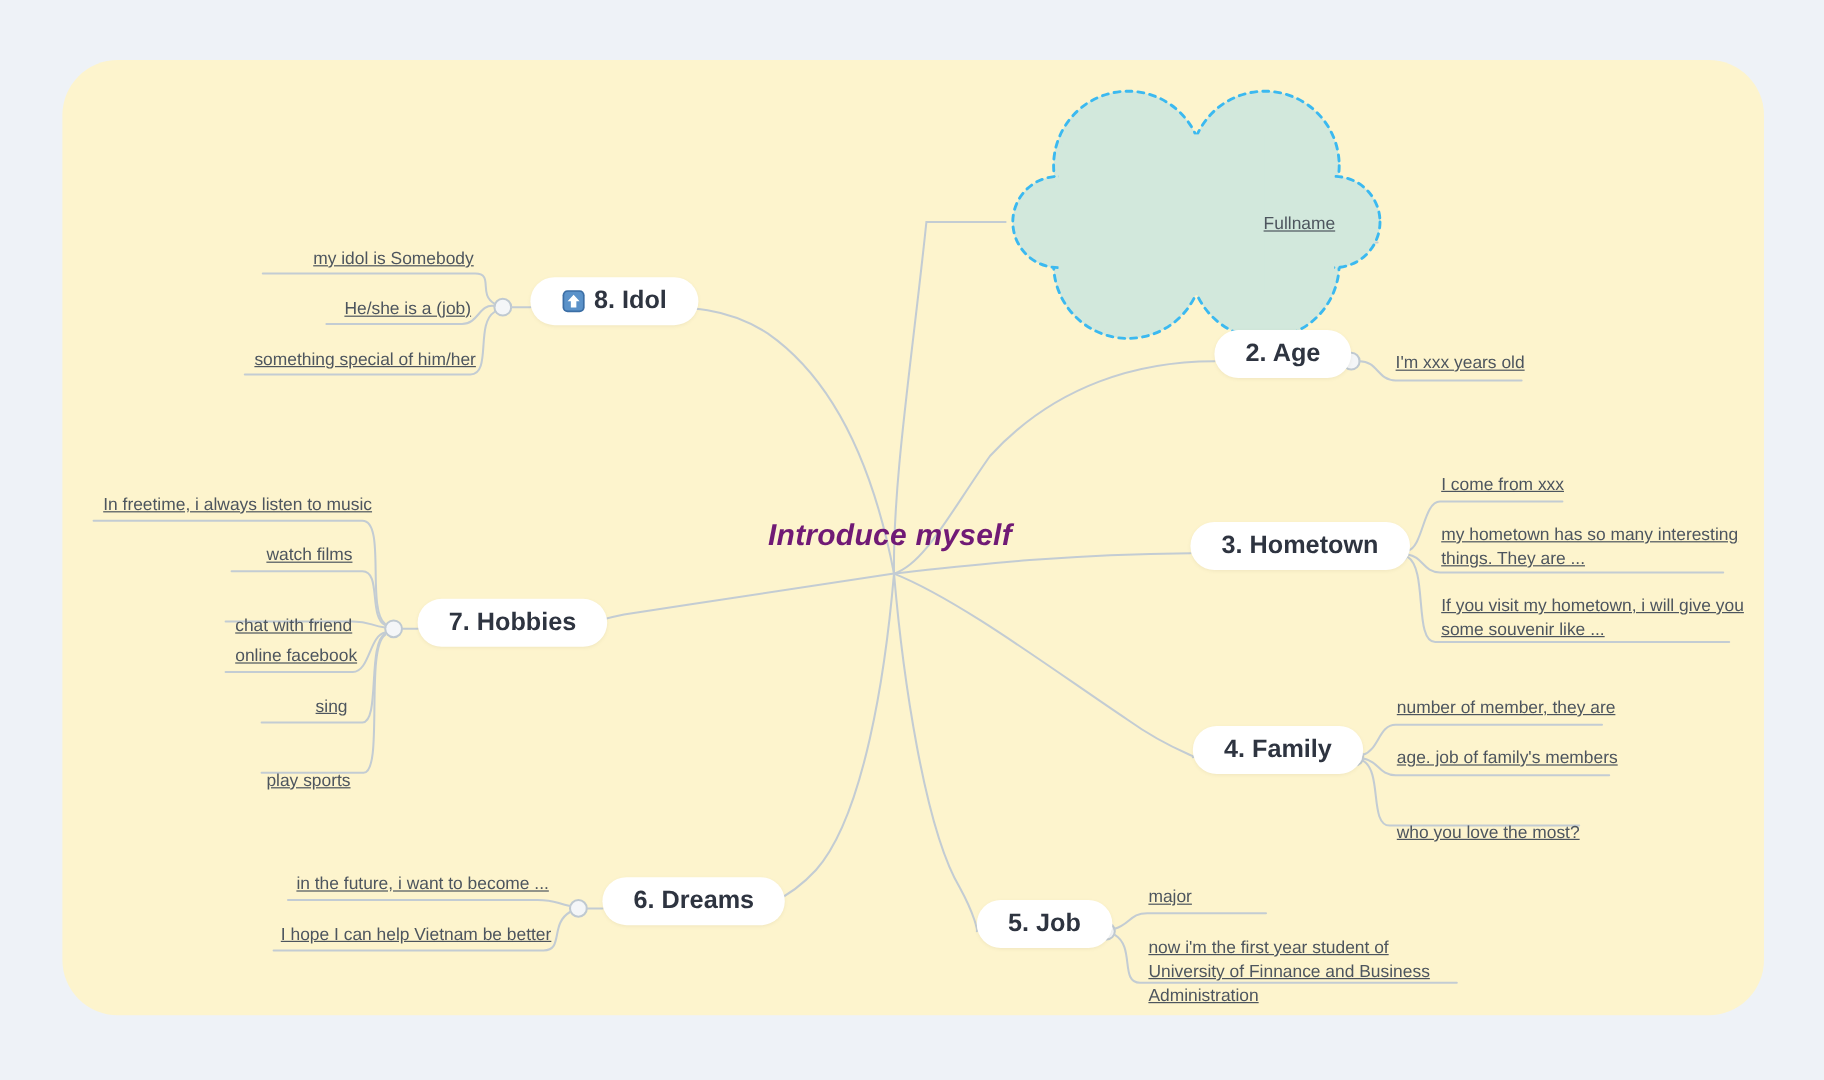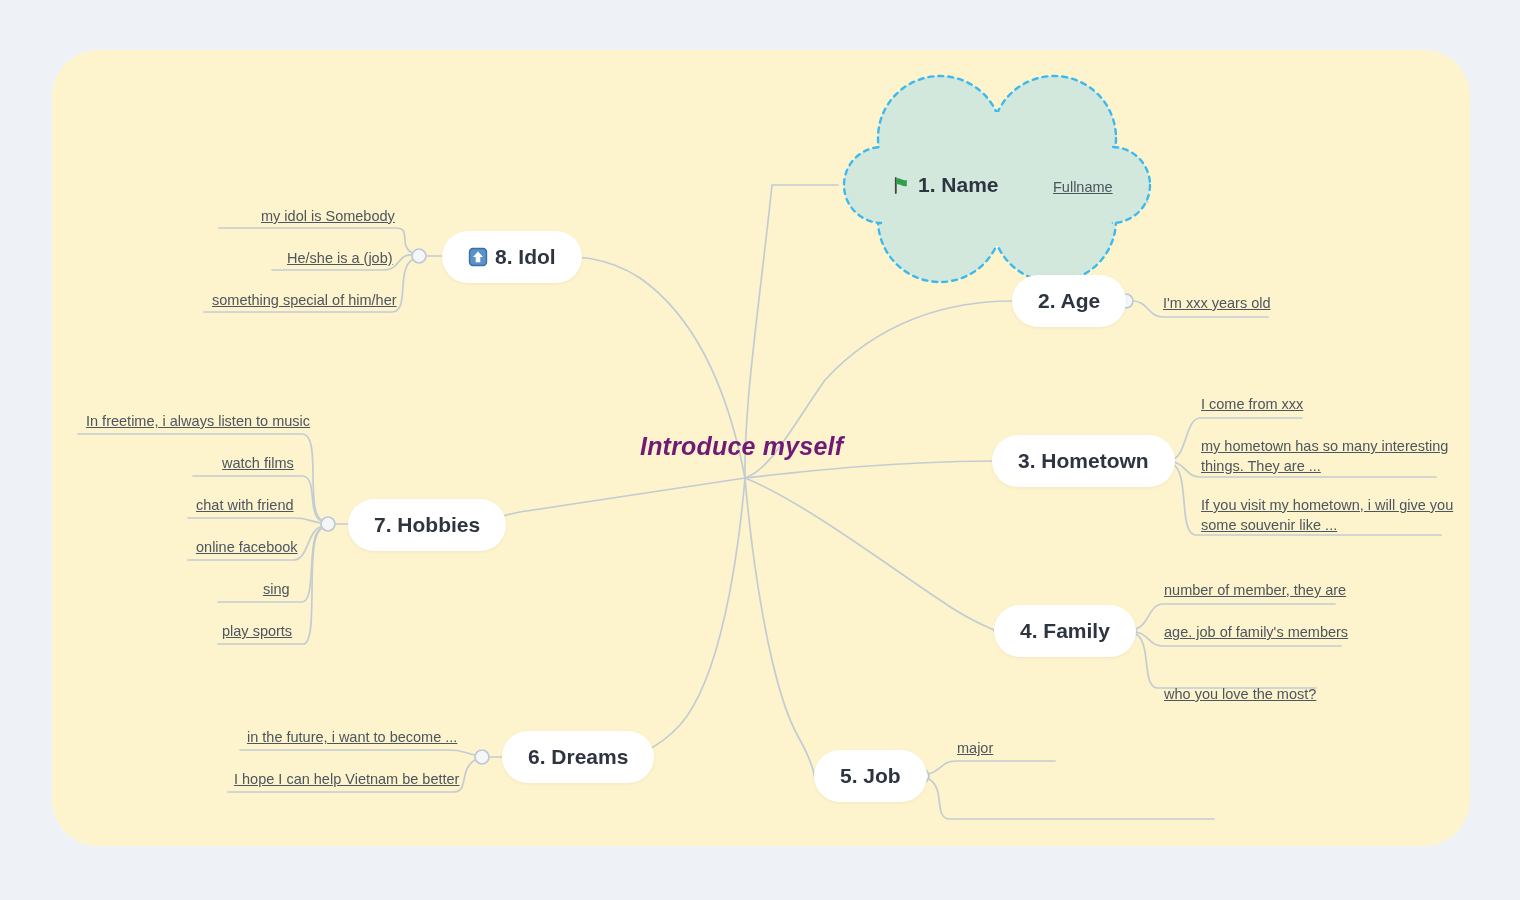--- a/index.html
+++ b/index.html
@@ -41,21 +41,21 @@
   
   .pill {
     position: absolute;
     background: #ffffff;
     border-radius: 999px;
     display: flex;
     align-items: center;
     justify-content: center;
     gap: 7px;
     padding: 0 26px;
-    height: 52px;
+    height: 40px;
     font-size: 21px;
     font-weight: bold;
     color: #2e3440;
     white-space: nowrap;
     box-shadow: 0 1px 3px rgba(140,130,80,0.10);
   }
   .pill.transparent {
     background: transparent;
     box-shadow: none;
   }
@@ -179,29 +179,20 @@
         <circle cx="42" cy="113" r="34"></circle>
         <circle cx="272" cy="113" r="34"></circle>
         <rect x="42" y="66" width="230" height="82"></rect>
         <rect x="100" y="40" width="114" height="134"></rect>
       </g>
     </svg>
   </div>
 
   <div class="center-topic">Introduce myself</div>
 
-  <div class="pill transparent" style="left:884px; top:159px; height:52px; padding:0 8px;">
-    <span class="emoji">
-      <svg class="flag-icon" viewBox="0 0 20 20" xmlns="http://www.w3.org/2000/svg">
-        <path d="M4 2 L4 18" stroke="#4d4438" stroke-width="1.9" stroke-linecap="round" fill="none"></path>
-        <path d="M4.4 2.6 C8 1.4 12 5.6 15.6 4.2 L15.6 10.4 C12 11.8 8 7.6 4.4 8.8 Z" fill="#2f9e4f"></path>
-      </svg>
-    </span>
-    <span>1. Name</span>
-  </div>
 
   <div class="pill" style="left:1012px; top:275px;">
     <span>2. Age</span>
   </div>
 
   <div class="pill" style="left:992px; top:435px;">
     <span>3. Hometown</span>
   </div>
 
   <div class="pill" style="left:994px; top:605px;">
@@ -237,28 +228,29 @@
 
   <div class="sub" style="left:1201px; top:394px;">I come from xxx</div>
   <div class="sub wrap" style="left:1201px; top:436px; width:262px;">my hometown has so many interesting things. They are ...</div>
   <div class="sub wrap" style="left:1201px; top:495px; width:268px;">If you visit my hometown, i will give you some souvenir like ...</div>
 
   <div class="sub" style="left:1164px; top:580px;">number of member, they are</div>
   <div class="sub" style="left:1164px; top:622px;">age. job of family's members</div>
   <div class="sub" style="left:1164px; top:664px;margin-top:20px;">who you love the most?</div>
 
   <div class="sub" style="left:957px; top:738px;">major</div>
+  <div class="sub wrap" style="left:957px; top:780px; width:256px;">now i'm the first year student of University of Finnance and Business Administration</div>
 
   <div class="sub" style="left:247px; top:727px;">in the future, i want to become ...</div>
   <div class="sub" style="left:234px; top:769px;">I hope I can help Vietnam be better</div>
 
   <div class="sub" style="left:86px; top:411px;">In freetime, i always listen to music</div>
   <div class="sub" style="left:222px; top:453px;">watch films</div>
-  <div class="sub" style="left:196px; top:495px;">chat with friend</div>
+  <div class="sub" style="left:196px; top:512px;">chat with friend</div>
   <div class="sub" style="left:196px; top:537px;">online facebook</div>
   <div class="sub" style="left:263px; top:579px;">sing</div>
-  <div class="sub" style="left:222px; top:621px;">play sports</div>
+  <div class="sub" style="left:222px; top:641px;">play sports</div>
 
   <div class="sub" style="left:261px; top:206px;">my idol is Somebody</div>
   <div class="sub" style="left:287px; top:248px;">He/she is a (job)</div>
   <div class="sub" style="left:212px; top:290px;">something special of him/her</div>
 
 </div>
 
 </body></html>

